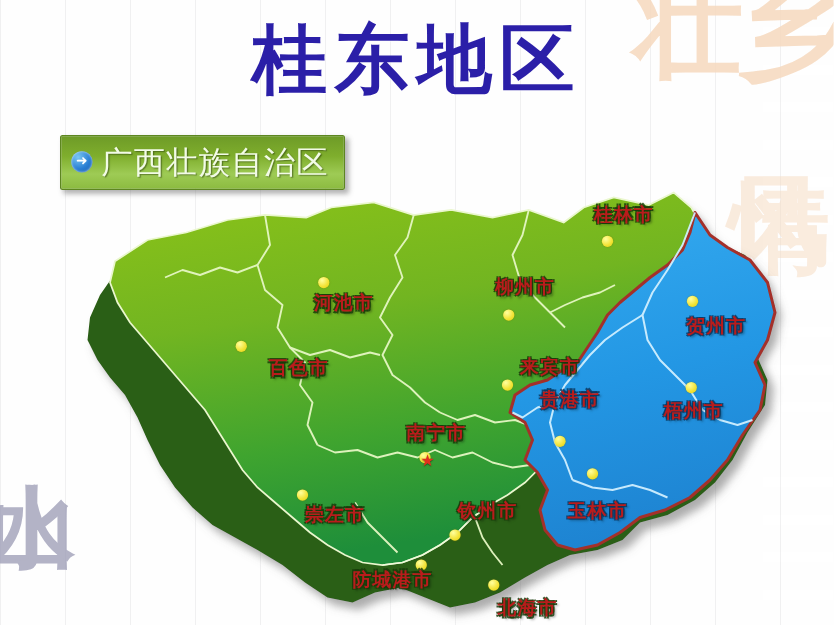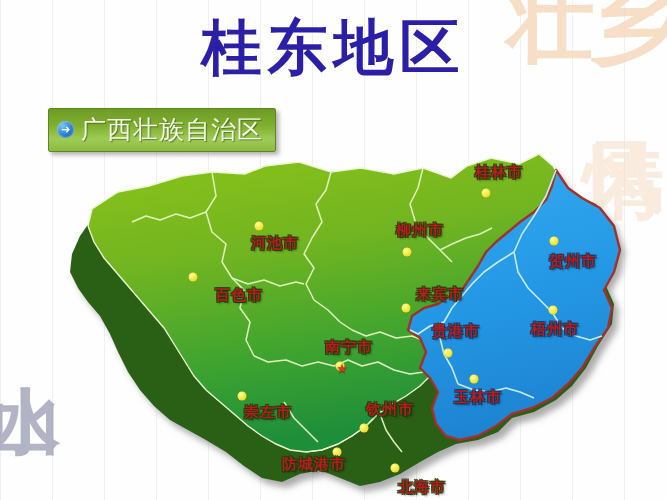--- a/index.html
+++ b/index.html
@@ -244,19 +244,19 @@
       <div class="mlabel" style="left: 390px; top: 409px;">钦州市</div>
       <div class="dot" style="left: 337px; top: 452px;"></div>
       <div class="mlabel" style="left: 291px; top: 464px; padding-left: 46px;">防城港市</div>
       <div class="dot" style="left: 395px; top: 468px;"></div>
       <div class="mlabel" style="left: 422px; top: 487px;">北海市</div>
       <div class="dot" style="left: 554px; top: 241px;"></div>
       <div class="mlabel blue" style="left: 573px; top: 261px;">贺州市</div>
       <div class="dot" style="left: 553px; top: 310px;"></div>
       <div class="mlabel blue" style="left: 555px; top: 329px;">梧州市</div>
       <div class="dot" style="left: 448px; top: 353px;"></div>
-      <div class="mlabel blue" style="left: 456px; top: 331px;">贵港市</div>
+      <div class="mlabel blue" style="left: 456px; top: 320px;">贵港市</div>
       <div class="dot" style="left: 474px; top: 379px;"></div>
-      <div class="mlabel blue" style="left: 478px; top: 397px;">玉林市</div>
+      <div class="mlabel blue" style="left: 478px; top: 409px;">玉林市</div>
       <div class="capstar" style="left: 342px; top: 368px;">★</div>
     </div>
 
 </div>
 
 </body></html>

